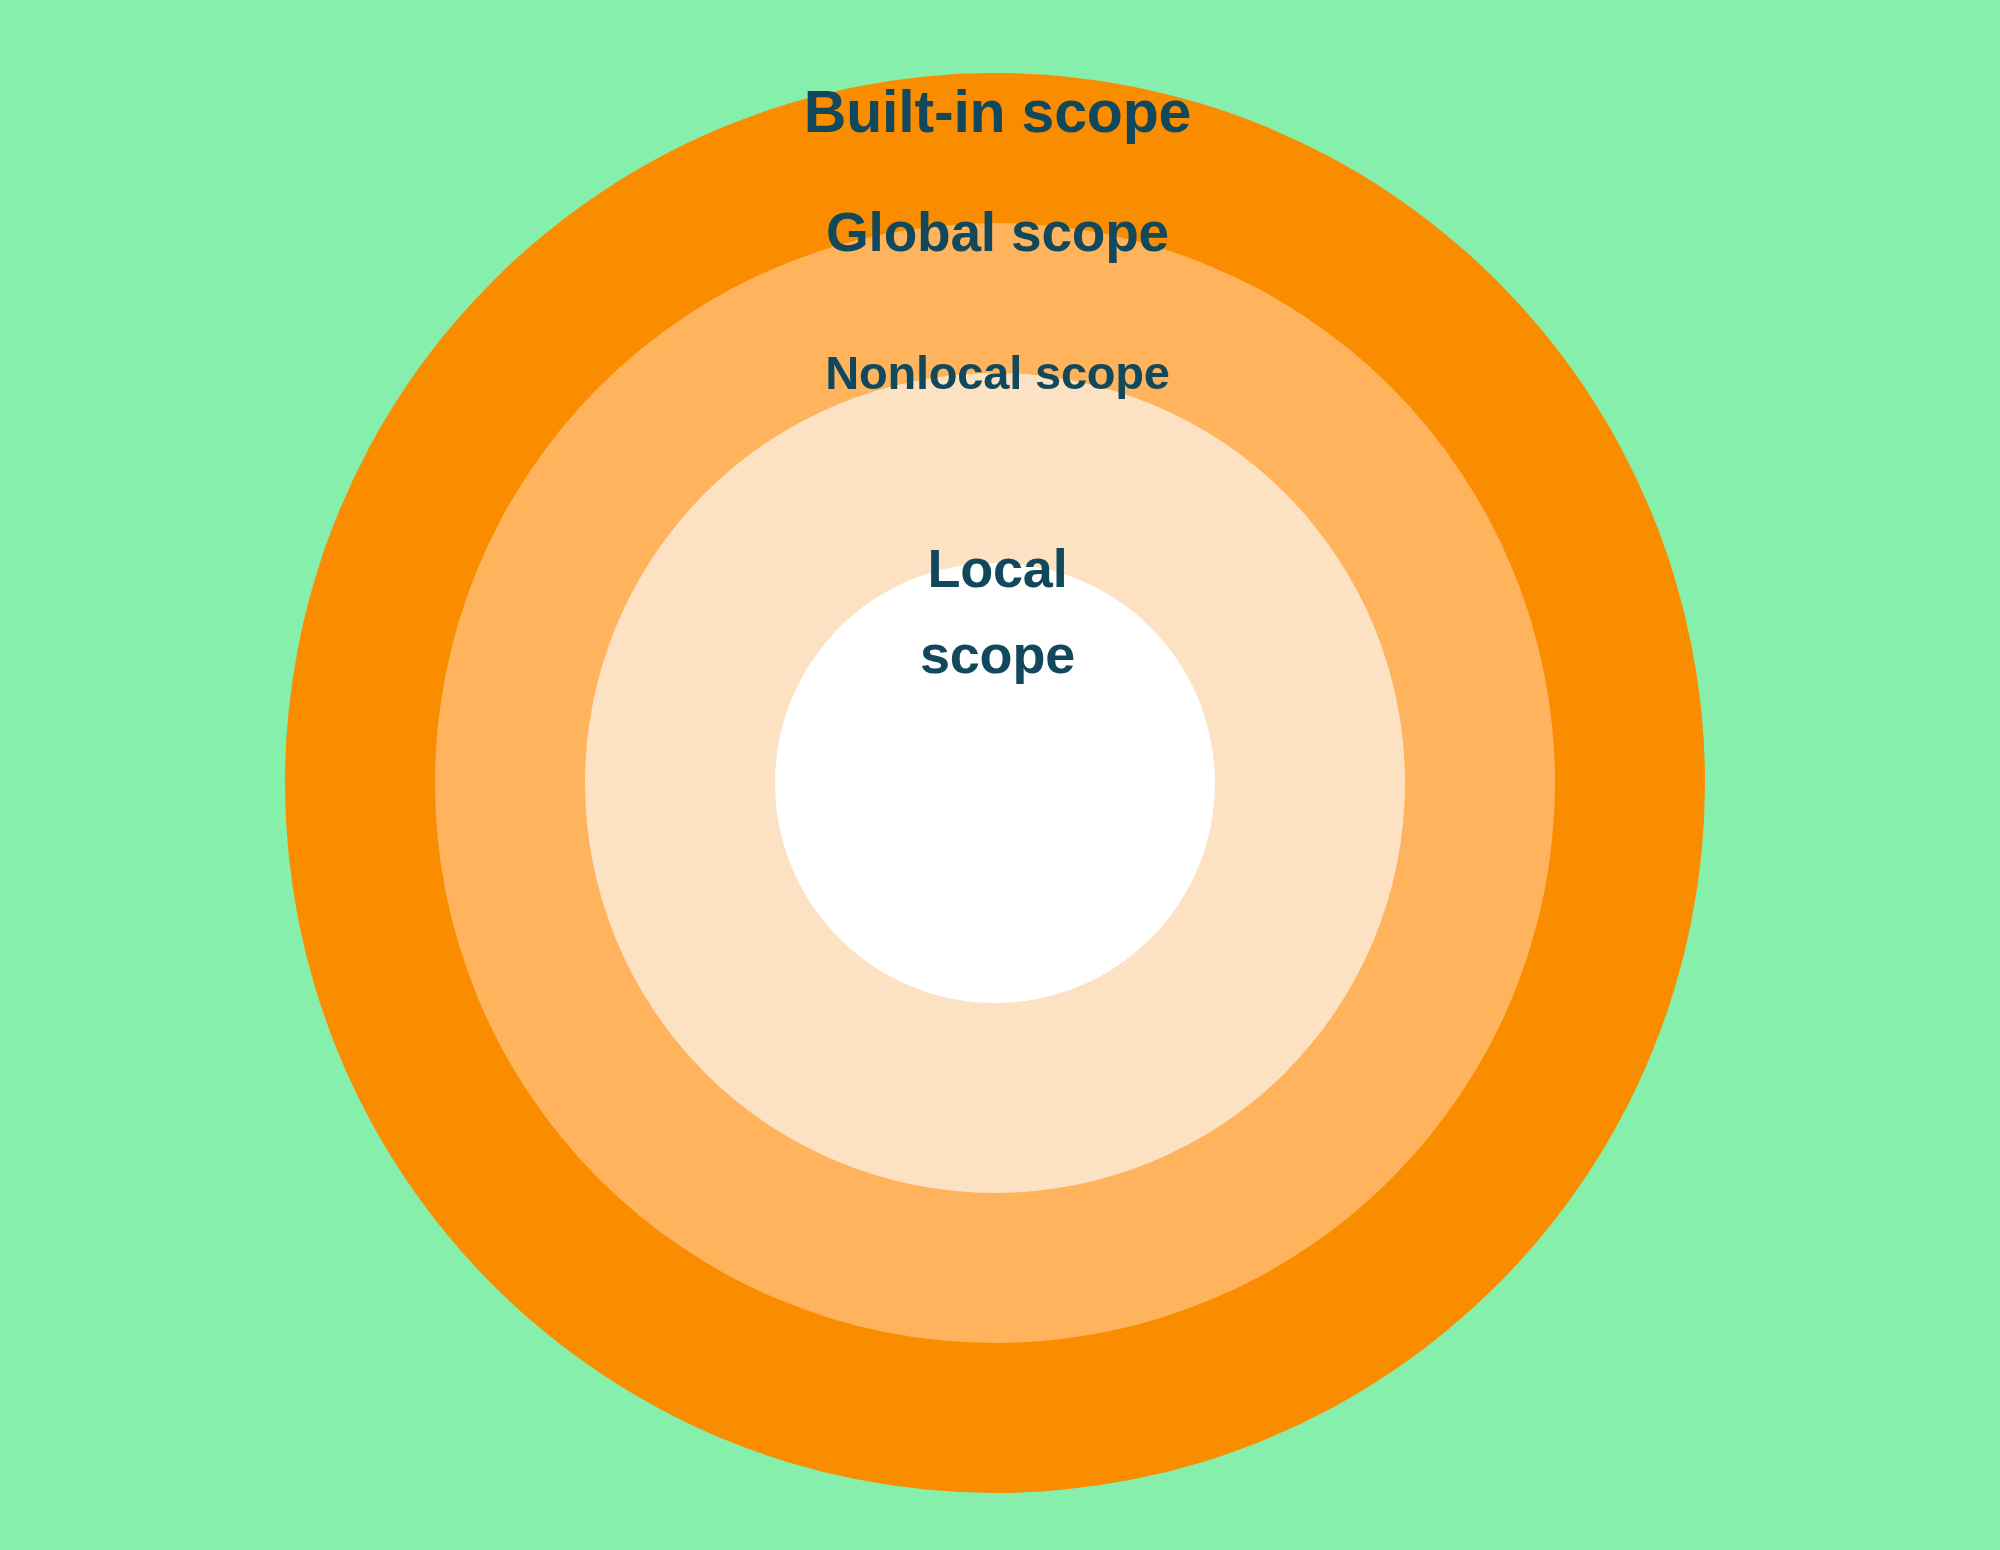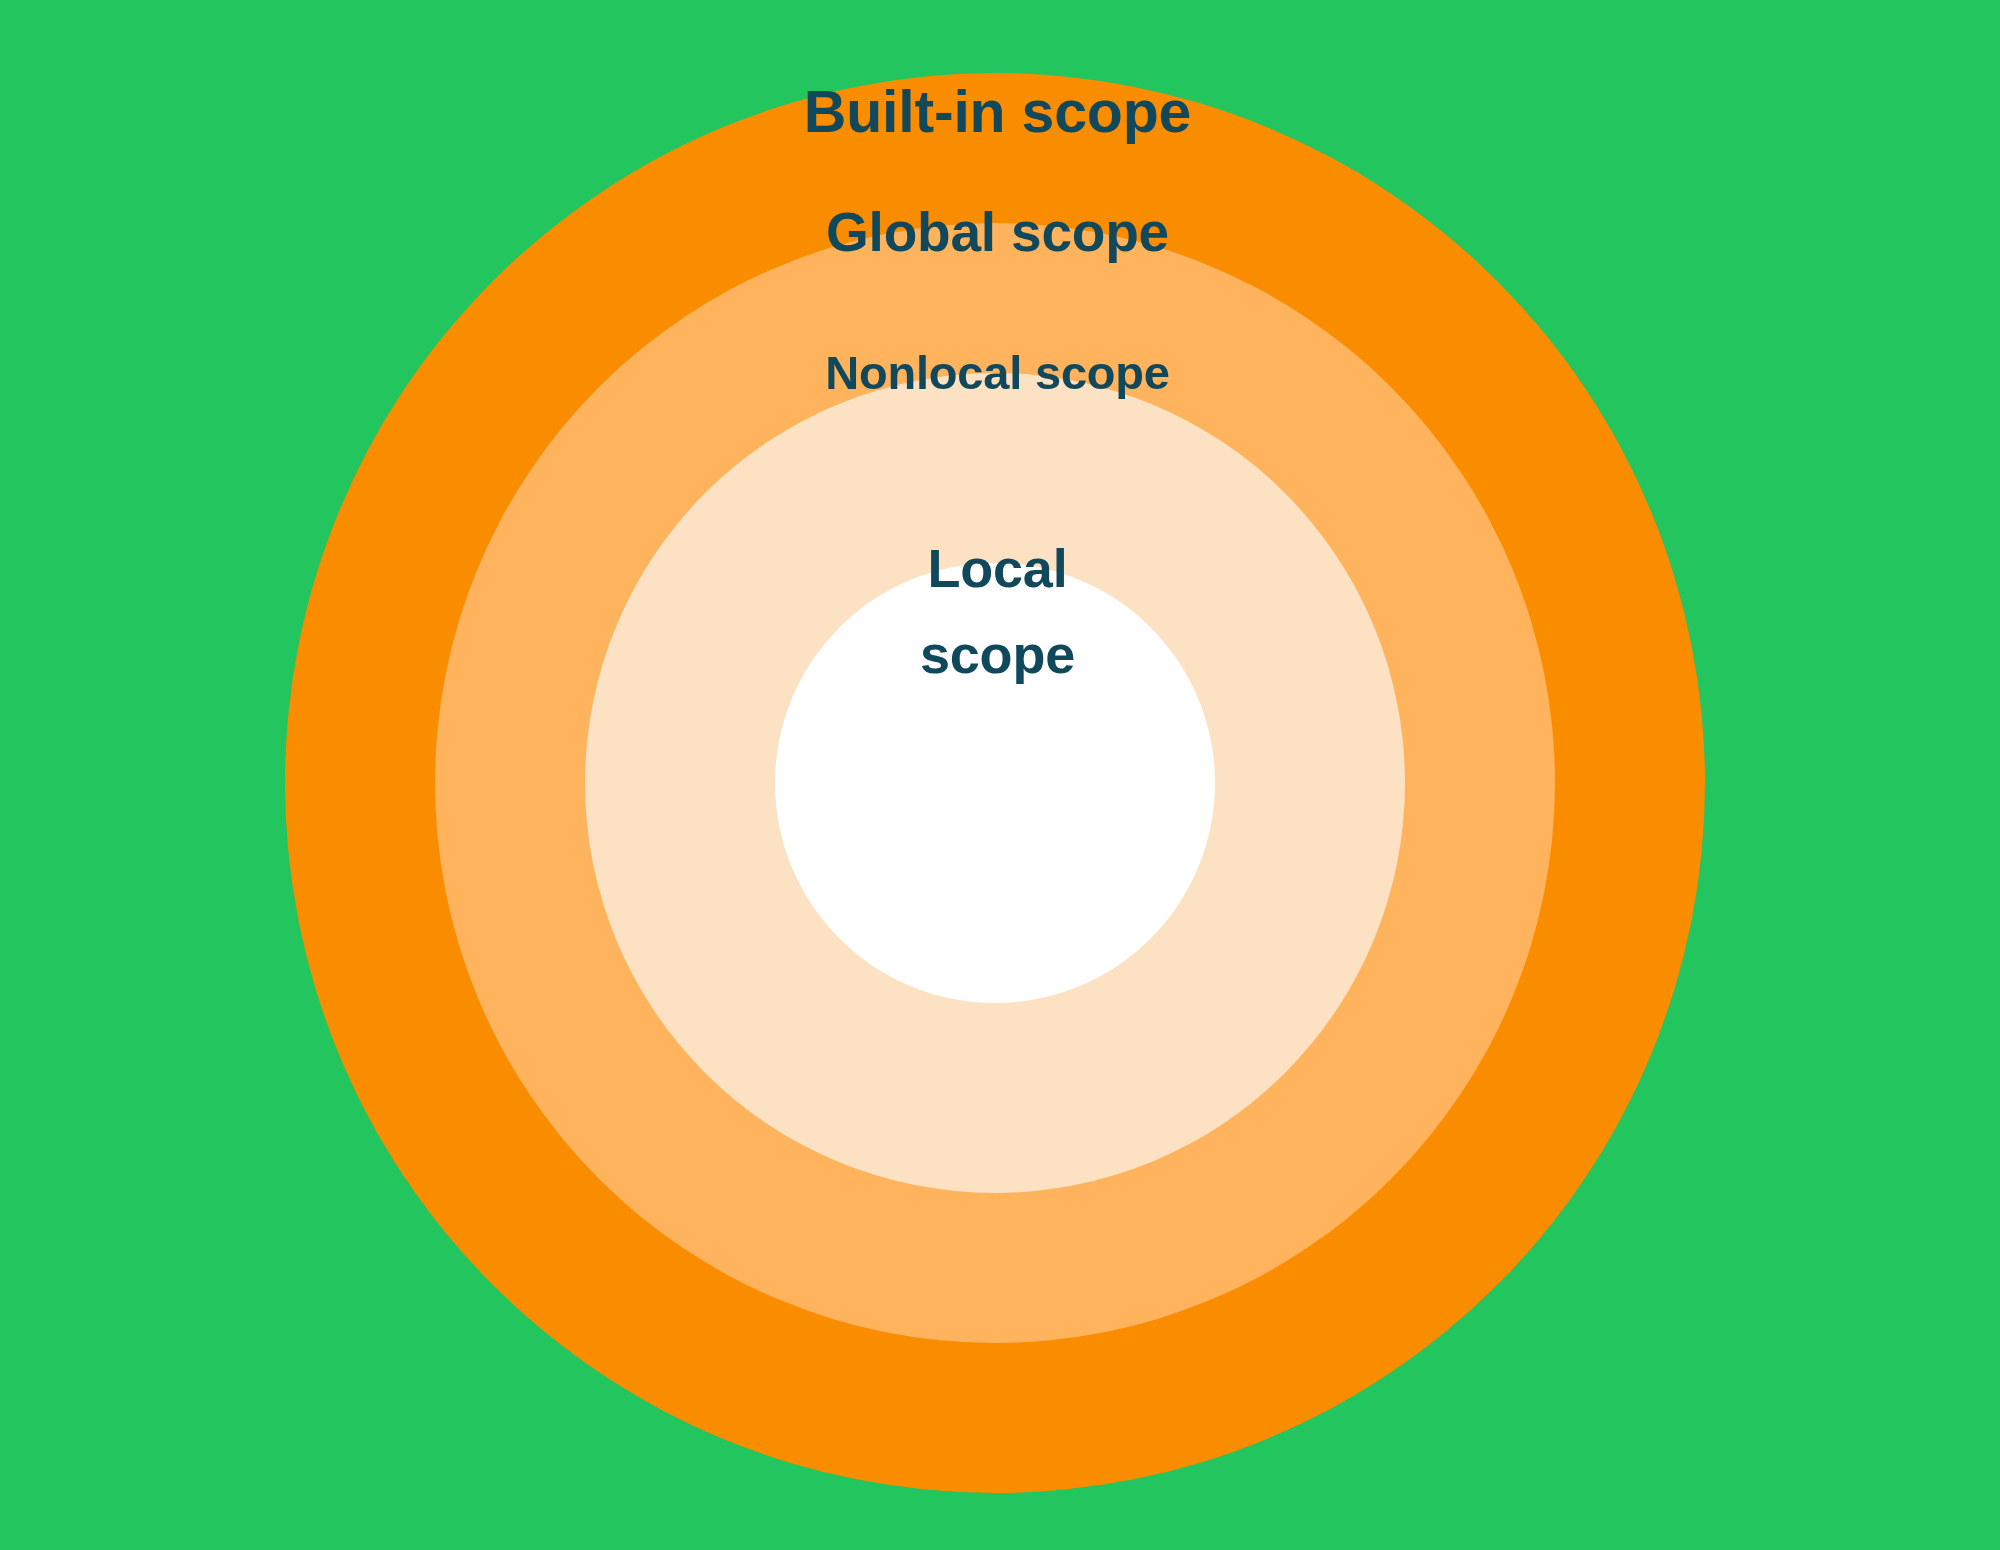--- a/index.html
+++ b/index.html
@@ -105,21 +105,21 @@
     line-height: 1.60;
     margin-left: -5px;
   }
   #label-local .line {
     display: block;
   }
 </style>
 </head>
 <body>
 
-<div id="stage" style="background: #22c55e;">
+<div id="stage" style="background: #86efac;">
 
   <div class="ring" id="ring-builtin" style="background: rgb(250, 140, 0);"></div>
 
   <div class="ring" id="ring-global" style="background: rgb(255, 179, 92);"></div>
 
   <div class="ring" id="ring-nonlocal" style="background: rgb(252, 226, 194);"></div>
 
   <div class="ring" id="ring-local" style="background: rgb(255, 255, 255);"></div>
 
   <div class="ring-label" id="label-builtin" style="color: rgb(17, 72, 92);">Built-in scope</div>

